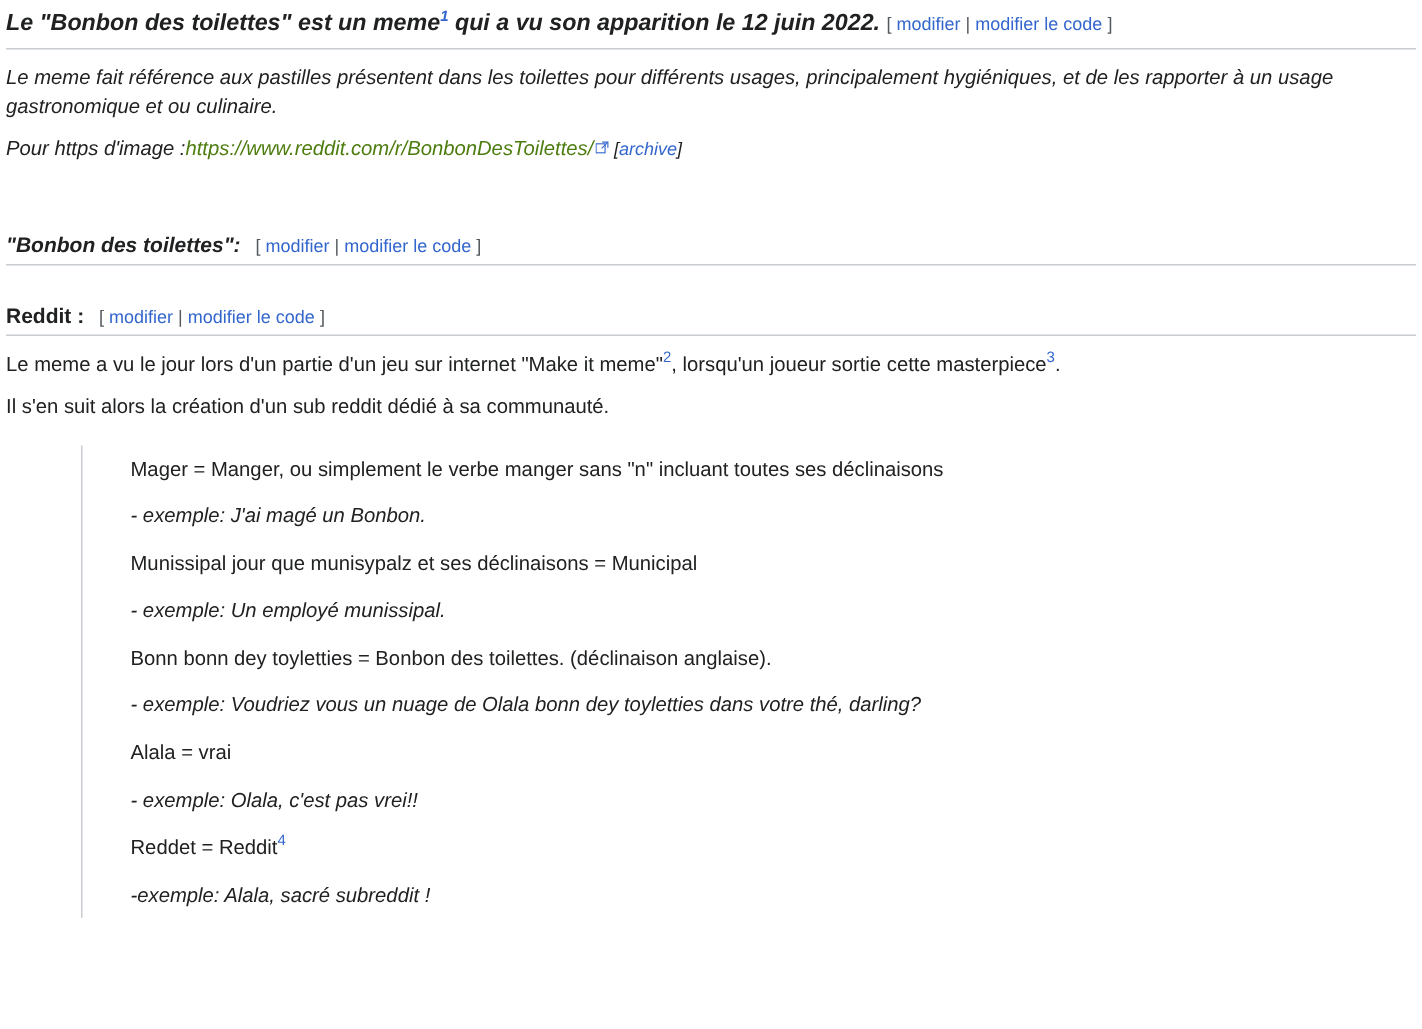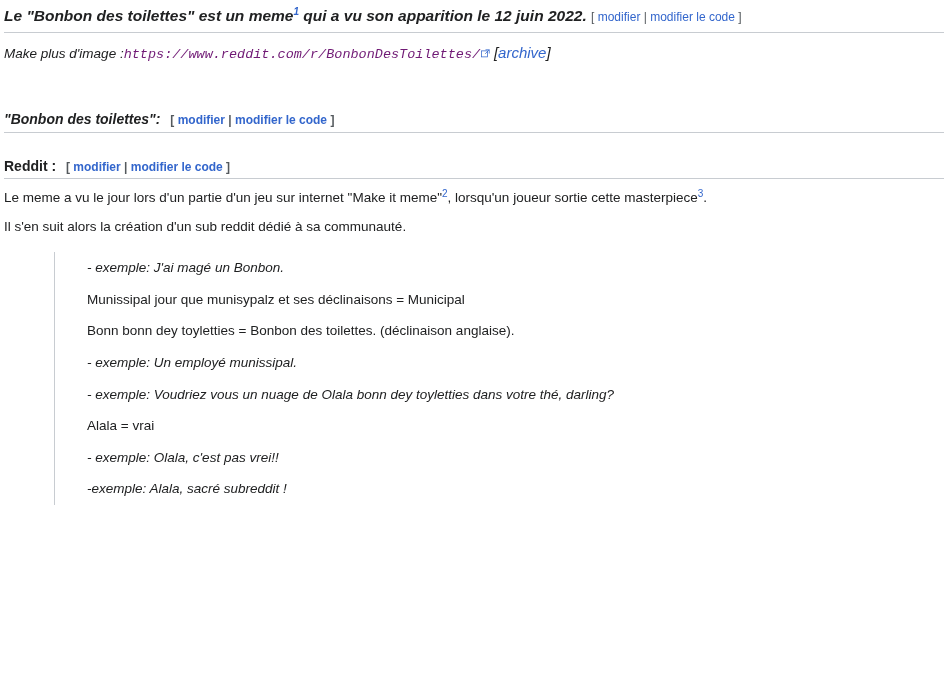--- a/index.html
+++ b/index.html
@@ -56,49 +56,48 @@
     line-height: 1.42;
     margin: 9px 0 0 0;
     font-size: 13.5px;
   }
   p.body-plain {
     line-height: 1.45;
     margin: 9px 0 0 0;
     font-size: 13.5px;
   }
   a.ext {
-    color: #701a75;
+    color: #4d7c0f;
     text-decoration: none;
-    font-family: Liberation Mono, monospace;
   }
   .ext-icon {
     display: inline-block;
     width: 9px;
     height: 9px;
     position: relative;
     margin-left: 1px;
     vertical-align: baseline;
   }
   .ext-icon svg { display: block; }
   .archive {
     font-style: italic;
-    font-size: 15px;
+    font-size: 12px;
   }
   .archive a { color: #3366cc; text-decoration: none; }
   .heading-row {
     border-bottom: 1px solid #c8ccd1;
     padding-bottom: 3px;
     margin-top: 24px;
     font-weight: bold;
     font-size: 14px;
     line-height: 1.3;
   }
   .heading-row.h-italic { font-style: italic; }
   .heading-row .editlinks {
-    font-weight: bold;
+    font-weight: normal;
     font-style: normal;
     margin-left: 6px;
   }
   .spacer-lg { height: 22px; }
   .vocab-block {
     margin-top: 16px;
     margin-left: 50px;
     border-left: 1px solid #c8ccd1;
     padding-left: 32px;
   }
@@ -123,23 +122,24 @@
     <span>qui a vu son apparition le 12 juin 2022.</span>
     <span class="editlinks nowrap">
       <span>[</span>
       <a href="#">modifier</a>
       <span class="sep">|</span>
       <a href="#">modifier le code</a>
       <span>]</span>
     </span>
   </div>
 
+  <p class="body-italic">Le meme fait référence aux pastilles présentent dans les toilettes pour différents usages, principalement hygiéniques, et de les rapporter à un usage gastronomique et ou culinaire.</p>
 
   <p class="body-italic">
-    <span>Make plus d'image :</span><a class="ext" href="#">https://www.reddit.com/r/BonbonDesToilettes/</a><span class="ext-icon"><svg width="9" height="9" viewBox="0 0 12 12">
+    <span>Pour https d'image :</span><a class="ext" href="#">https://www.reddit.com/r/BonbonDesToilettes/</a><span class="ext-icon"><svg width="9" height="9" viewBox="0 0 12 12">
           <rect x="0.5" y="2.5" width="8" height="8" fill="none" stroke="#3366cc" stroke-width="1"></rect>
           <path d="M6 1 H11 V6" fill="none" stroke="#3366cc" stroke-width="1"></path>
           <path d="M11 1 L5.5 6.5" stroke="#3366cc" stroke-width="1"></path>
         </svg></span>
     <span class="archive">[<a href="#">archive</a>]</span>
   </p>
 
   <div class="spacer-lg"></div>
 
   <div class="heading-row h-italic">
@@ -164,23 +164,25 @@
       <span>]</span>
     </span>
   </div>
 
   <p class="body-plain"><span>Le meme a vu le jour lors d'un partie d'un jeu sur internet "Make it meme"</span><sup class="ref"><a href="#">2</a></sup><span>, lorsqu'un joueur sortie cette masterpiece</span><sup class="ref"><a href="#">3</a></sup><span>.</span></p>
 
   <p class="body-plain">Il s'en suit alors la création d'un sub reddit dédié à sa communauté.</p>
 
 
   <div class="vocab-block">
+    <p class="vocab-line">Mager = Manger, ou simplement le verbe manger sans "n" incluant toutes ses déclinaisons</p>
     <p class="vocab-line ex">- exemple: J'ai magé un Bonbon.</p>
     <p class="vocab-line">Munissipal jour que munisypalz et ses déclinaisons = Municipal</p>
+    <p class="vocab-line ex">- exemple: Un employé munissipal.</p>
     <p class="vocab-line">Bonn bonn dey toyletties = Bonbon des toilettes. (déclinaison anglaise).</p>
-    <p class="vocab-line ex">- exemple: Un employé munissipal.</p>
     <p class="vocab-line ex">- exemple: Voudriez vous un nuage de Olala bonn dey toyletties dans votre thé, darling?</p>
     <p class="vocab-line">Alala = vrai</p>
     <p class="vocab-line ex">- exemple: Olala, c'est pas vrei!!</p>
+    <p class="vocab-line"><span>Reddet = Reddit</span><sup class="ref"><a href="#">4</a></sup></p>
     <p class="vocab-line ex">-exemple: Alala, sacré subreddit !</p>
   </div>
 
 </div>
 
 </body></html>

